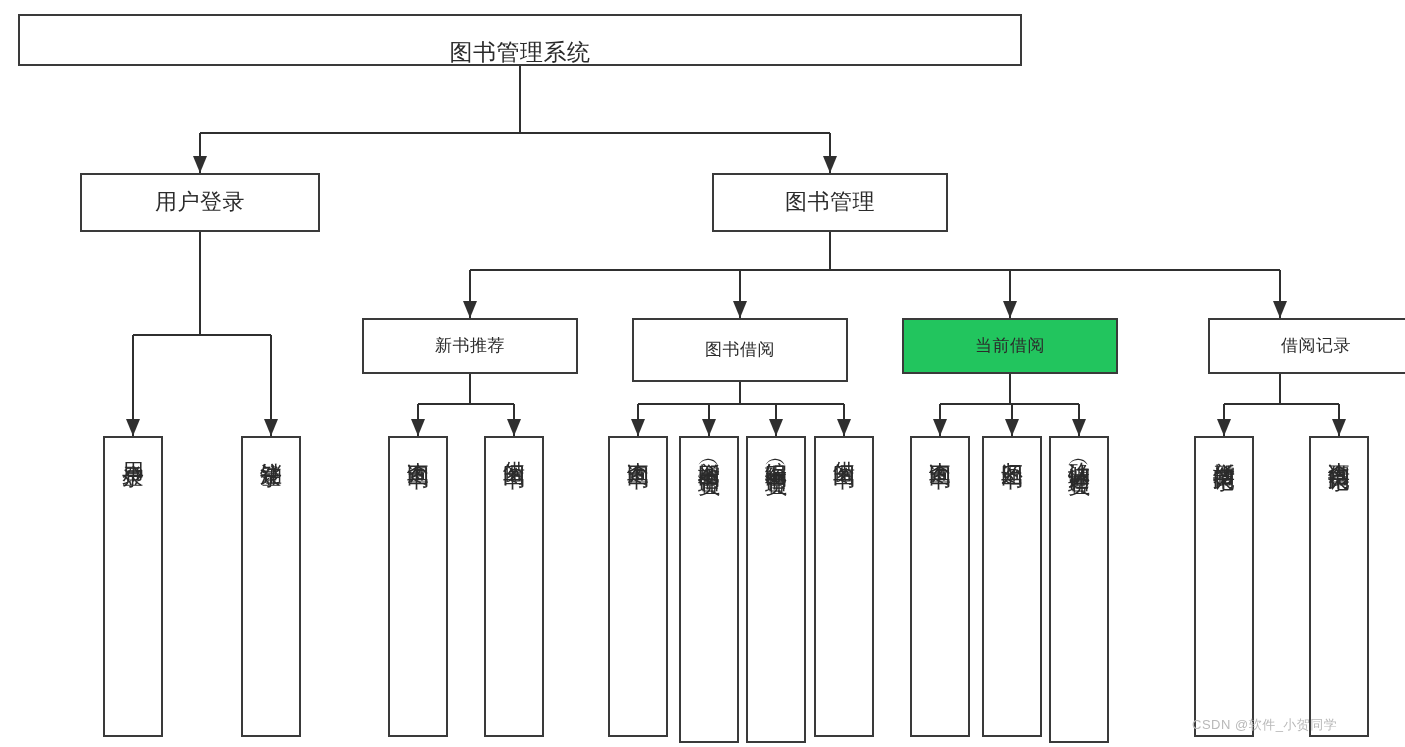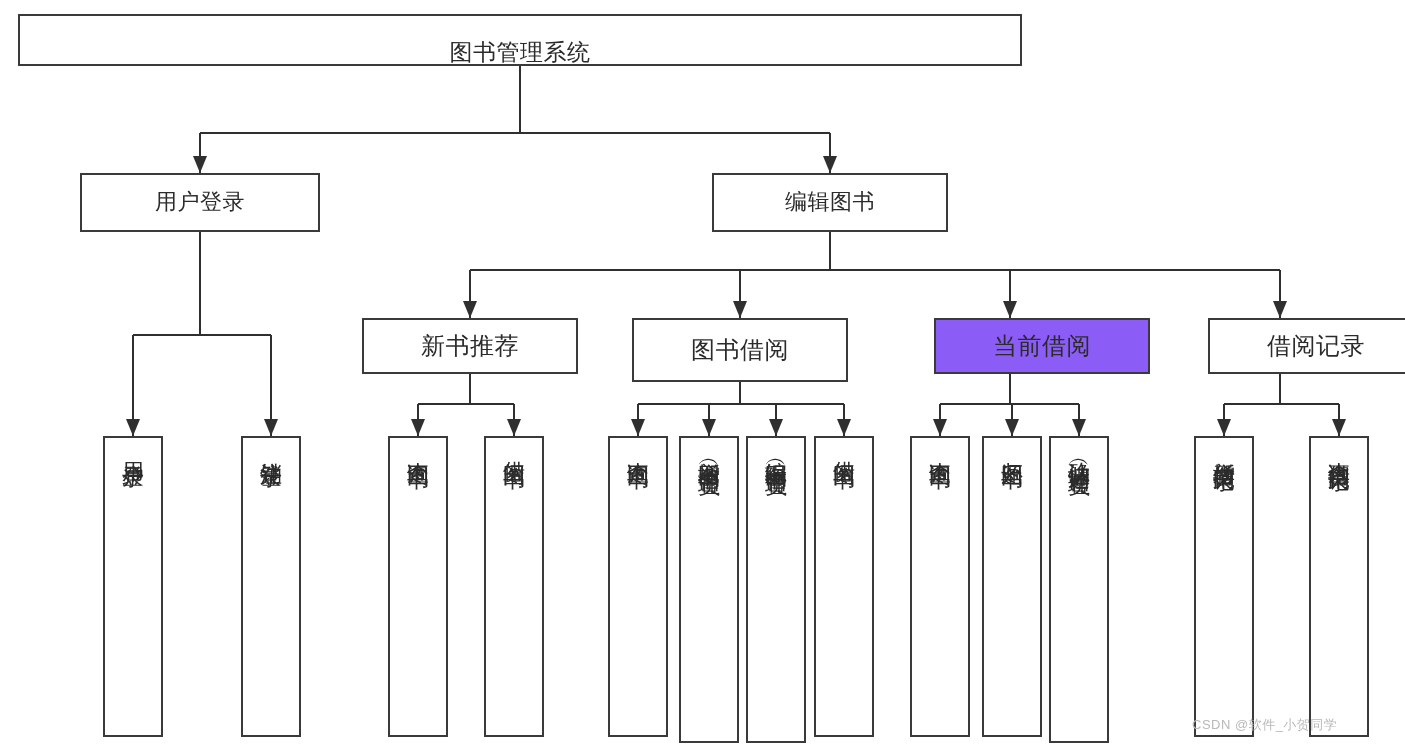--- a/index.html
+++ b/index.html
@@ -51,21 +51,21 @@
     padding-top: 6px;
   }
   .node-box.vertical .node-label {
     writing-mode: vertical-rl;
     text-orientation: upright;
     letter-spacing: 2px;
     line-height: 1;
   }
   .lvl-root .node-label { font-size: 23px; margin-top: 25px; }
   .lvl-1 .node-label   { font-size: 22px; }
-  .lvl-2 .node-label   { font-size: 24px; }
+  .lvl-2 .node-label   { font-size: 17px; }
   .lvl-3 .node-label   { font-size: 22px; }
   .watermark {
     position: absolute;
     color: #b9b9b9;
     font-size: 13px;
     letter-spacing: 0.5px;
     white-space: nowrap;
     user-select: none;
   }
 </style>
@@ -130,29 +130,29 @@
     </svg>
 
   <div id="node-layer">
       <div class="node-box lvl-root horizontal" style="left: 18px; top: 14px; width: 1004px; height: 52px; border-color: rgb(58, 58, 58); background: rgb(255, 255, 255);">
         <span class="node-label" style="color: rgb(43, 43, 43);">图书管理系统</span>
       </div>
       <div class="node-box lvl-1 horizontal" style="left: 80px; top: 173px; width: 240px; height: 59px; border-color: rgb(58, 58, 58); background: rgb(255, 255, 255);">
         <span class="node-label" style="color: rgb(43, 43, 43);">用户登录</span>
       </div>
       <div class="node-box lvl-1 horizontal" style="left: 712px; top: 173px; width: 236px; height: 59px; border-color: rgb(58, 58, 58); background: rgb(255, 255, 255);">
-        <span class="node-label" style="color: rgb(43, 43, 43);">编辑图书</span>
+        <span class="node-label" style="color: rgb(43, 43, 43);">图书管理</span>
       </div>
       <div class="node-box lvl-2 horizontal" style="left: 362px; top: 318px; width: 216px; height: 56px; border-color: rgb(58, 58, 58); background: rgb(255, 255, 255);">
         <span class="node-label" style="color: rgb(43, 43, 43);">新书推荐</span>
       </div>
       <div class="node-box lvl-2 horizontal" style="left: 632px; top: 318px; width: 216px; height: 64px; border-color: rgb(58, 58, 58); background: rgb(255, 255, 255);">
         <span class="node-label" style="color: rgb(43, 43, 43);">图书借阅</span>
       </div>
-      <div class="node-box lvl-2 horizontal" style="left: 902px; top: 318px; width: 216px; height: 56px; border-color: rgb(58, 58, 58); background: #8b5cf6; margin-left: 32px;">
+      <div class="node-box lvl-2 horizontal" style="left: 902px; top: 318px; width: 216px; height: 56px; border-color: rgb(58, 58, 58); background: #22c55e;">
         <span class="node-label" style="color: rgb(43, 43, 43);">当前借阅</span>
       </div>
       <div class="node-box lvl-2 horizontal" style="left: 1208px; top: 318px; width: 216px; height: 56px; border-color: rgb(58, 58, 58); background: rgb(255, 255, 255);">
         <span class="node-label" style="color: rgb(43, 43, 43);">借阅记录</span>
       </div>
       <div class="node-box lvl-3 vertical" style="left: 103px; top: 436px; width: 60px; height: 301px; border-color: rgb(58, 58, 58); background: rgb(255, 255, 255);">
         <span class="node-label" style="color: rgb(43, 43, 43);">用户登录</span>
       </div>
       <div class="node-box lvl-3 vertical" style="left: 241px; top: 436px; width: 60px; height: 301px; border-color: rgb(58, 58, 58); background: rgb(255, 255, 255);">
         <span class="node-label" style="color: rgb(43, 43, 43);">注销登录</span>

